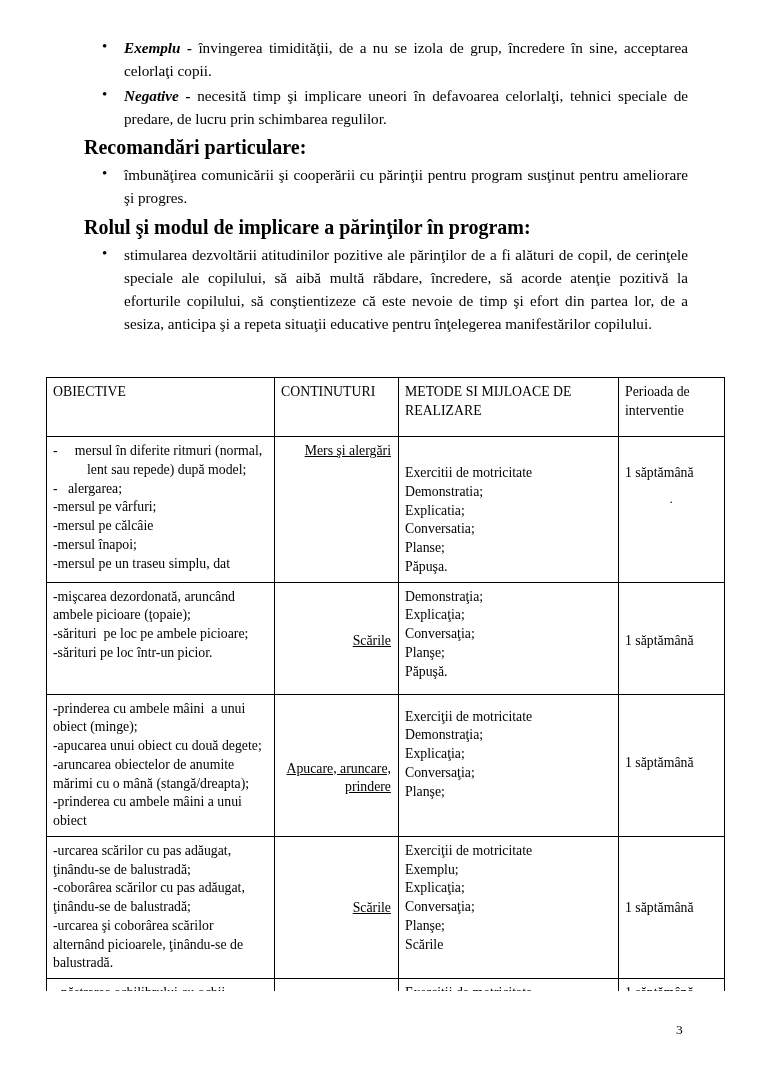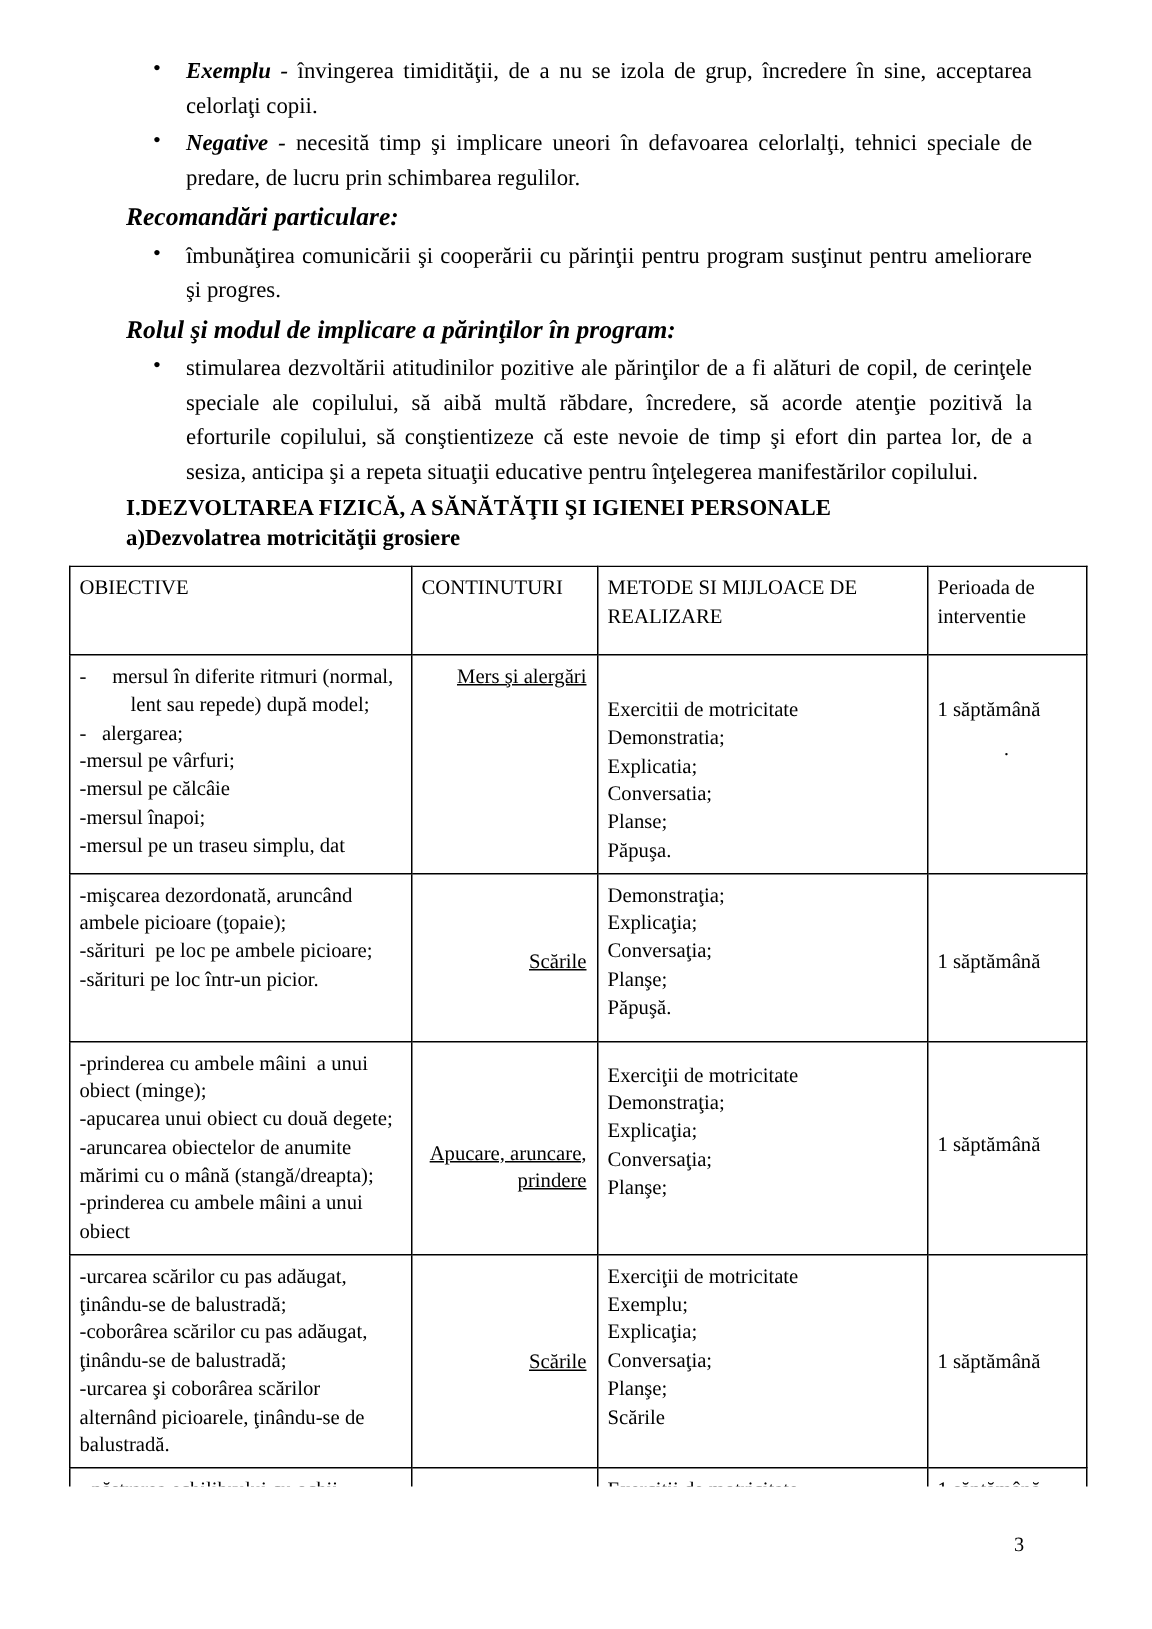--- a/index.html
+++ b/index.html
@@ -48,22 +48,21 @@
     left: 18px;
     top: -1px;
     font-size: 15px;
   }
   .lead {
     font-weight: bold;
     font-style: italic;
   }
   .subhead {
     font-weight: bold;
-    font-style: italic;
-    font-size: 17px;
+    font-size: 20px;
     line-height: 1.5;
     margin: 1px 0 1px 0;
     padding-left: 0px;
   }
 
   
   .section-head {
     position: absolute;
     left: 84px;
     top: 329px;
@@ -174,24 +173,20 @@
     </ul>
 
     <div class="subhead">Rolul şi modul de implicare a părinţilor în program:</div>
 
     <ul class="bullets">
       <li><span>stimularea dezvoltării atitudinilor pozitive ale părinţilor de  a fi alături de copil, de cerinţele speciale ale copilului, să aibă multă răbdare, încredere, să acorde atenţie pozitivă la eforturile copilului, să conştientizeze că este nevoie de timp şi efort din partea lor, de a sesiza, anticipa şi a repeta situaţii educative pentru înţelegerea manifestărilor copilului.</span></li>
     </ul>
 
   </div>
 
-  <div class="section-head">
-    <div class="h1">I.DEZVOLTAREA FIZICĂ, A SĂNĂTĂŢII ŞI IGIENEI PERSONALE</div>
-    <div class="h2">a)Dezvolatrea motricităţii grosiere</div>
-  </div>
 
   <div class="tbl-clip">
     <table class="grid">
       <colgroup>
         <col class="col1">
           <col class="col2">
           <col class="col3">
           <col class="col4">
       </colgroup>
       <thead>

